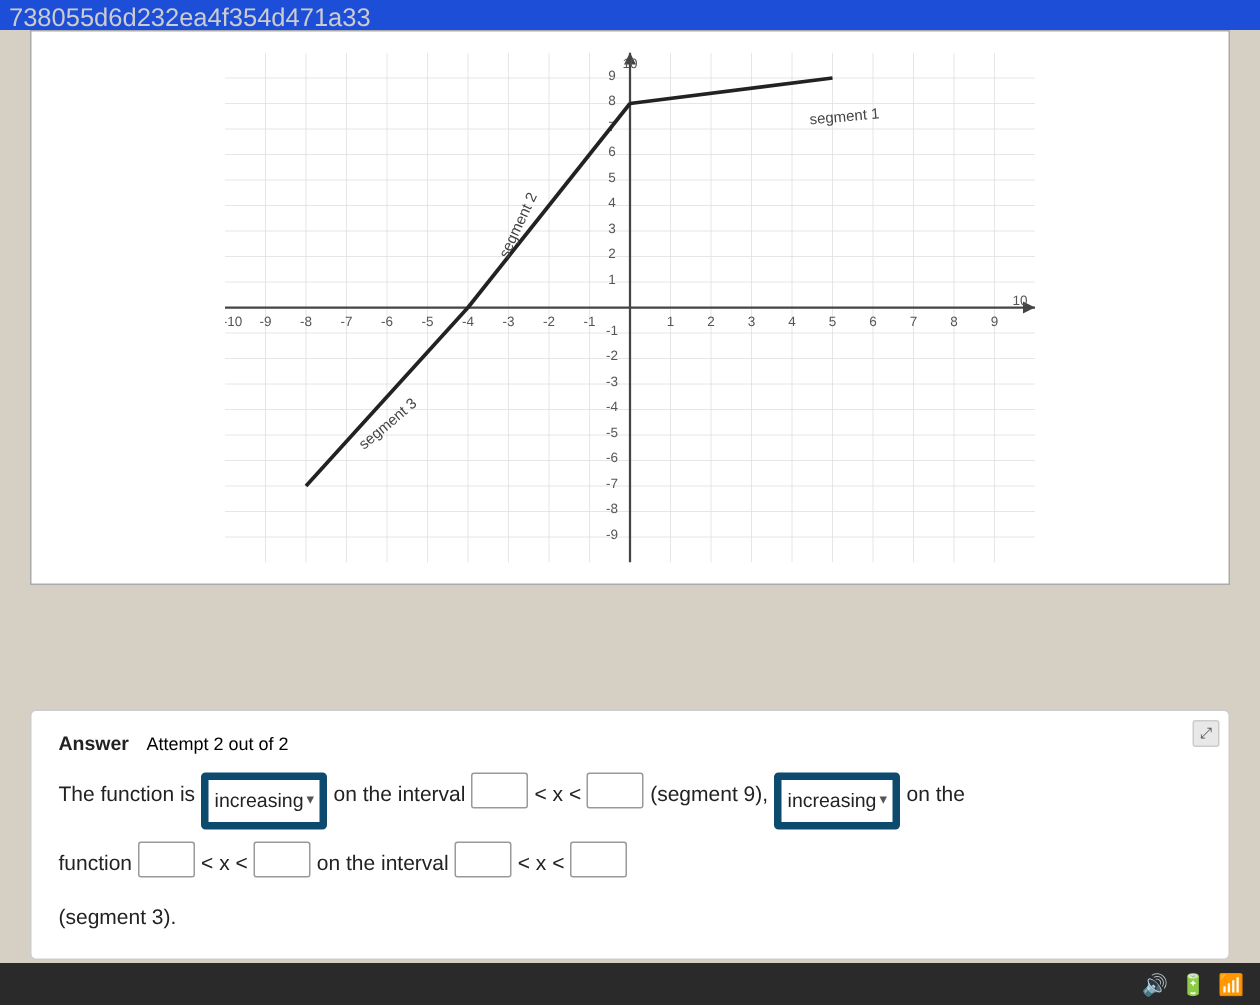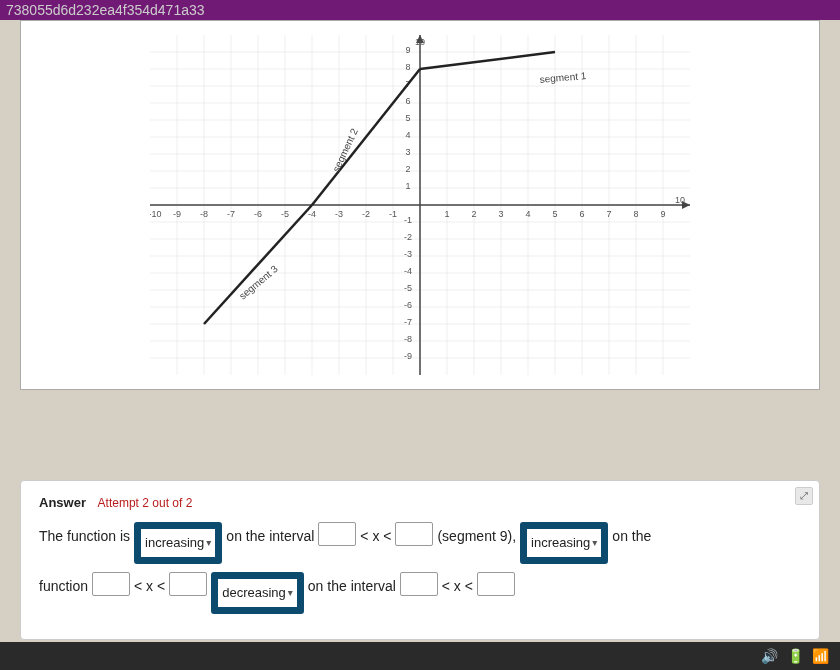--- a/index.html
+++ b/index.html
@@ -6,23 +6,23 @@
     body {
       width: 840px;
       height: 670px;
       background: #d6cfc4;
       font-family: Arial, sans-serif;
       font-size: 14px;
       overflow: hidden;
       position: relative;
     }
     .title-bar {
-      background: #701a75;
+      background: #1d4ed8;
       color: #ccc;
-      font-size: 14px;
+      font-size: 17px;
       padding: 2px 6px;
       position: absolute;
       top: 0; left: 0; right: 0;
       height: 20px;
       display: flex;
       align-items: flex-start;
     }
     .graph-container {
       position: absolute;
       top: 20px;
@@ -58,39 +58,39 @@
     }
     .answer-header {
       font-size: 13px;
       font-weight: bold;
       margin-bottom: 12px;
       color: #222;
     }
     .answer-header span.attempt {
       font-weight: normal;
       font-size: 12px;
-      color: #b91c1c;
+      color: #000000;
       margin-left: 8px;
     }
     .sentence-line {
       margin-bottom: 8px;
       line-height: 2;
       color: #222;
       font-size: 14px;
       display: flex;
       flex-wrap: wrap;
       gap: 4px;
     }
     .sentence-line.last {
       margin-bottom: 0;
     }
     .dropdown-select {
       display: inline-flex;
       align-items: center;
-      border: 7px solid #0c4a6e;
+      border: 5px solid #0c4a6e;
       border-radius: 3px;
       padding: 1px 4px;
       background: #fff;
       font-size: 13px;
       cursor: pointer;
       gap: 2px;
     }
     .dropdown-select::after {
       content: '▾';
       font-size: 10px;
@@ -279,26 +279,28 @@
     <span>(segment 9),</span>
     <span class="dropdown-select">increasing</span>
     <span>on the</span>
   </div>
 
   <div class="sentence-line">
     <span>function</span>
     <input class="input-box" type="text" value="" style="">
     <span>&lt; x &lt;</span>
     <input class="input-box" type="text" value="" style="">
-    <span class="dropdown-select">decreasing</span>
     <span>on the interval</span>
     <input class="input-box" type="text" value="" style="">
     <span>&lt; x &lt;</span>
     <input class="input-box" type="text" value="" style="">
   </div>
 
+  <div class="sentence-line last">
+    <span>(segment 3).</span>
+  </div>
 </div>
 
 <div class="taskbar">
   <span class="taskbar-icon">🔊</span>
   <span class="taskbar-icon">🔋</span>
   <span class="taskbar-icon">📶</span>
 </div>
 
 </body></html>

